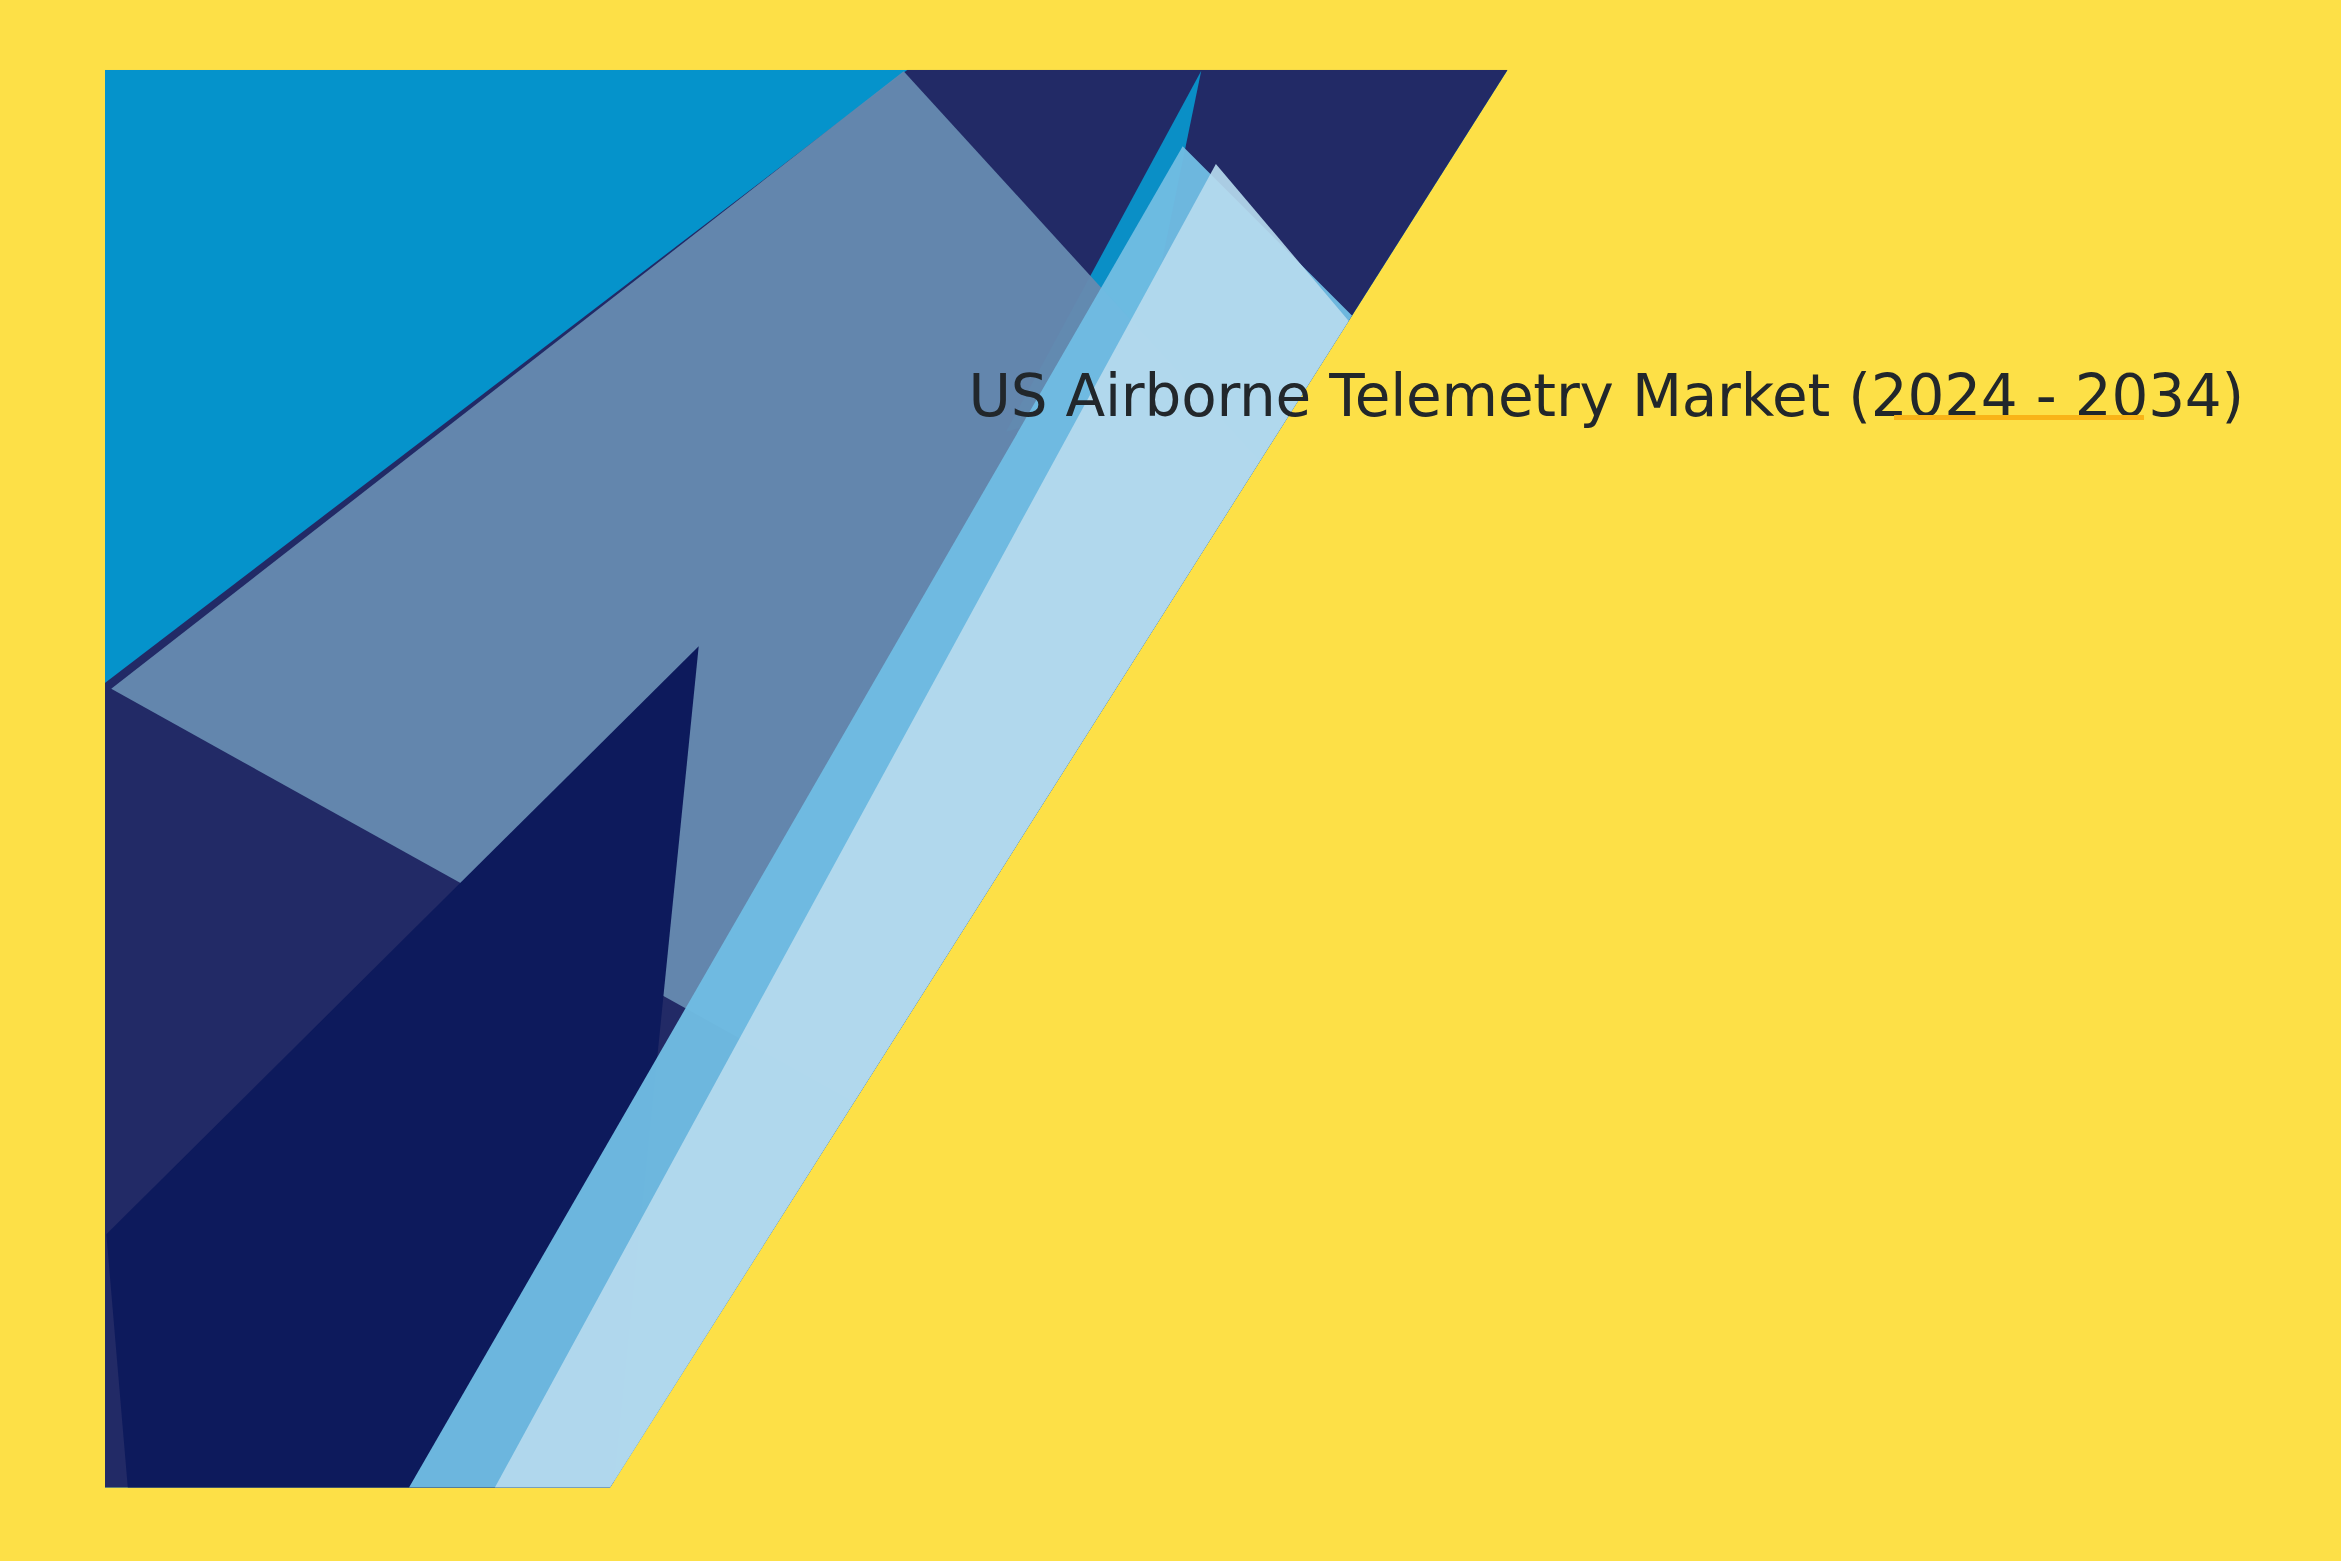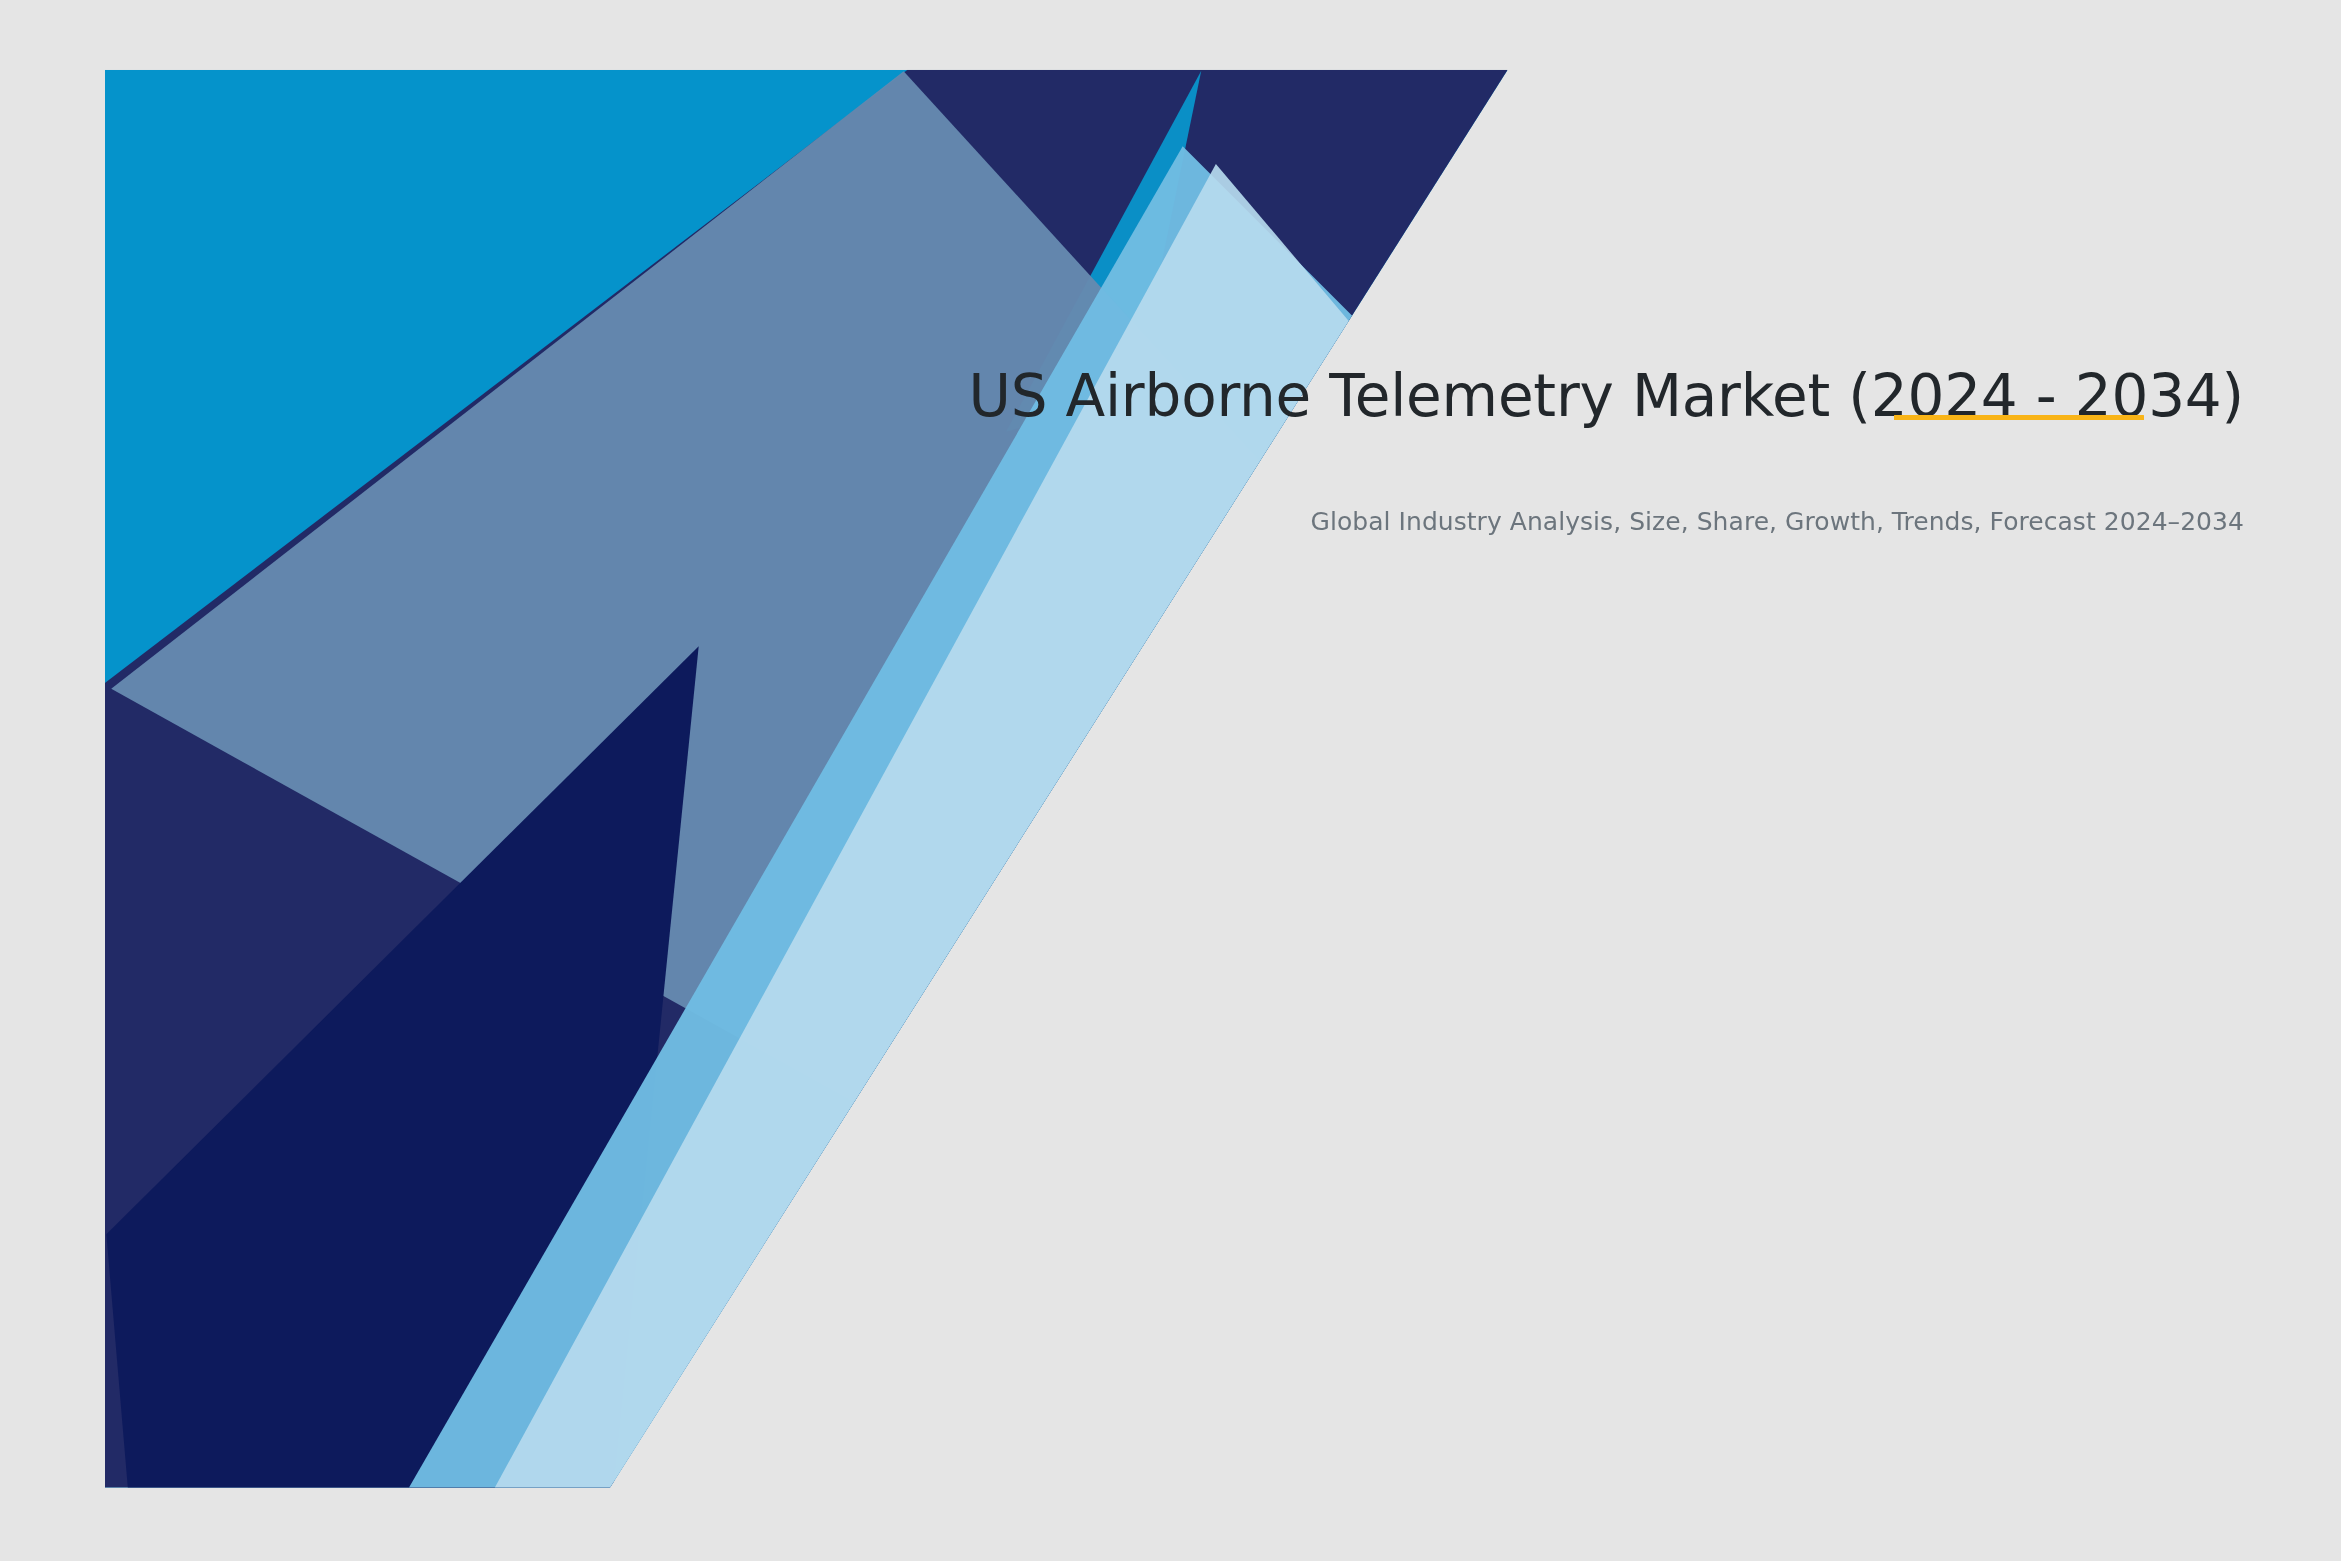--- a/index.html
+++ b/index.html
@@ -78,21 +78,21 @@
     line-height: 1.32;
     font-weight: 400;
     color: #6C757D;
     text-align: right;
     letter-spacing: 0.05px;
   }
 </style>
 </head>
 <body>
 
-<div id="cover" style="background: #e5e5e5; text-decoration: underline;">
+<div id="cover" style="background: #fde047; text-decoration: underline;">
 
   <svg id="artwork" viewBox="0 0 4800 3200" preserveAspectRatio="none">
     <defs>
       <clipPath id="artClip">
         <rect x="215" y="143" width="1035" height="2907"></rect>
       </clipPath>
       <clipPath id="artClipWide">
         <polygon points="215,143 3090,143 1250,3050 215,3050"></polygon>
       </clipPath>
     </defs>
@@ -115,18 +115,17 @@
     </g>
   </svg>
 
   <div id="text-block">
 
     <div id="title-wrap">
       <h1 id="page-title" style="color: rgb(34, 39, 43);">US Airborne Telemetry Market (2024 - 2034)</h1>
       <div id="title-underline" style="background: rgb(249, 180, 23);"></div>
     </div>
 
-    <p id="page-subtitle" style="color: rgb(108, 117, 125);">Global Industry Analysis, Size, Share, Growth, Trends, Forecast 2024–2034</p>
 
   </div>
 
 </div>
 
 
 </body></html>

